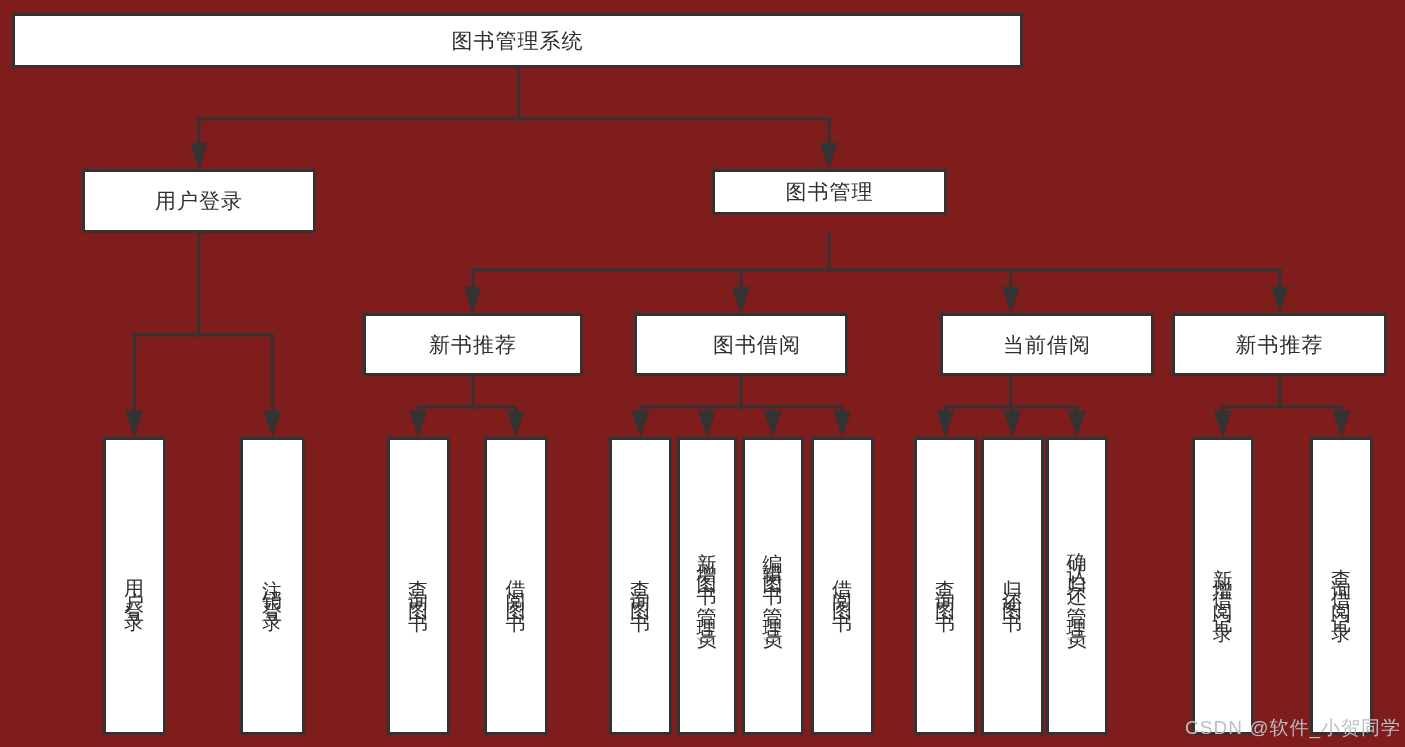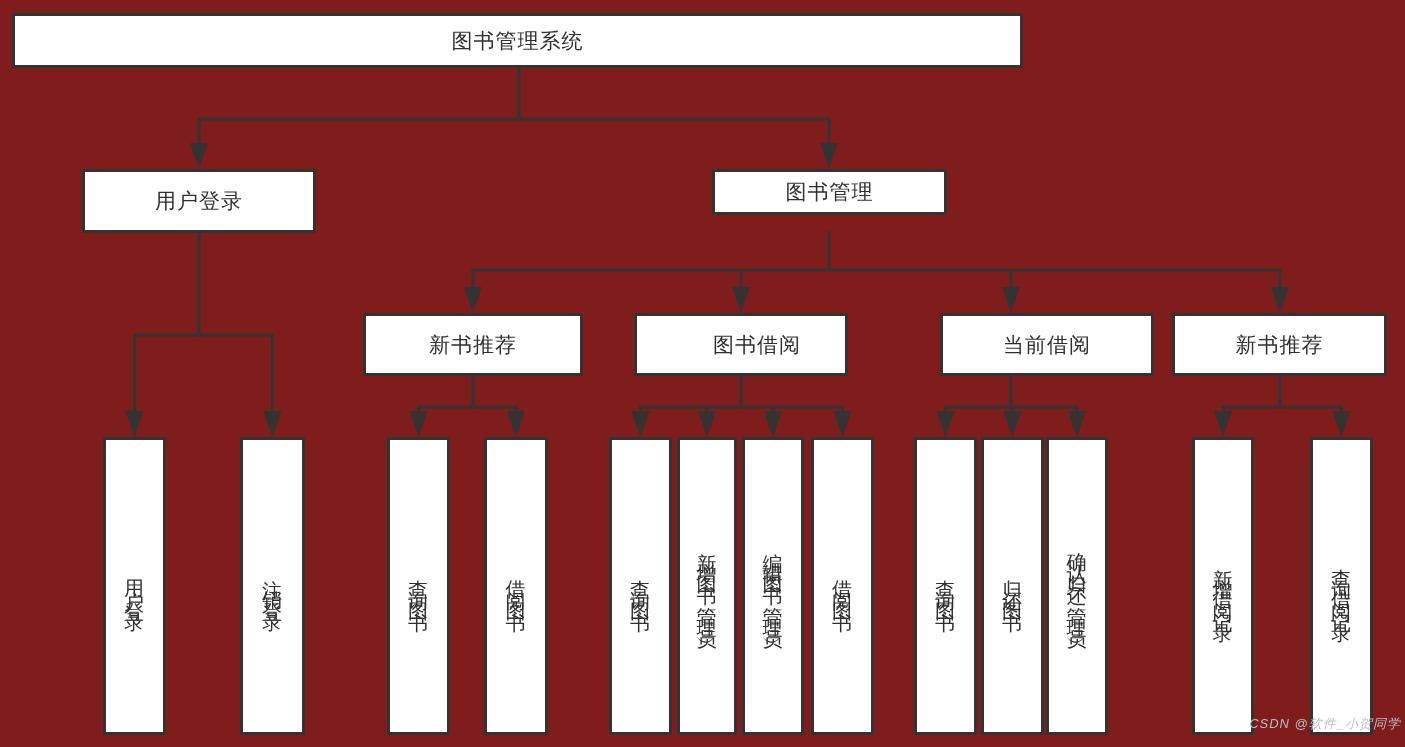--- a/index.html
+++ b/index.html
@@ -53,25 +53,24 @@
     font-size: 20px;
     letter-spacing: 11px;
     line-height: 1;
     white-space: nowrap;
     color: #2f2f2f;
   }
   .watermark {
     position: absolute;
     right: 4px;
     top: 715px;
-    font-size: 13px;
+    font-size: 19px;
     color: #b9bec5;
     letter-spacing: 1px;
     white-space: nowrap;
-    font-style: italic;
   }
 </style>
 </head>
 <body>
 
 <div class="stage">
 
   <svg class="connectors" width="1405" height="747" viewBox="0 0 1405 747">
 
     <line x1="519" y1="66" x2="519" y2="120"></line>

